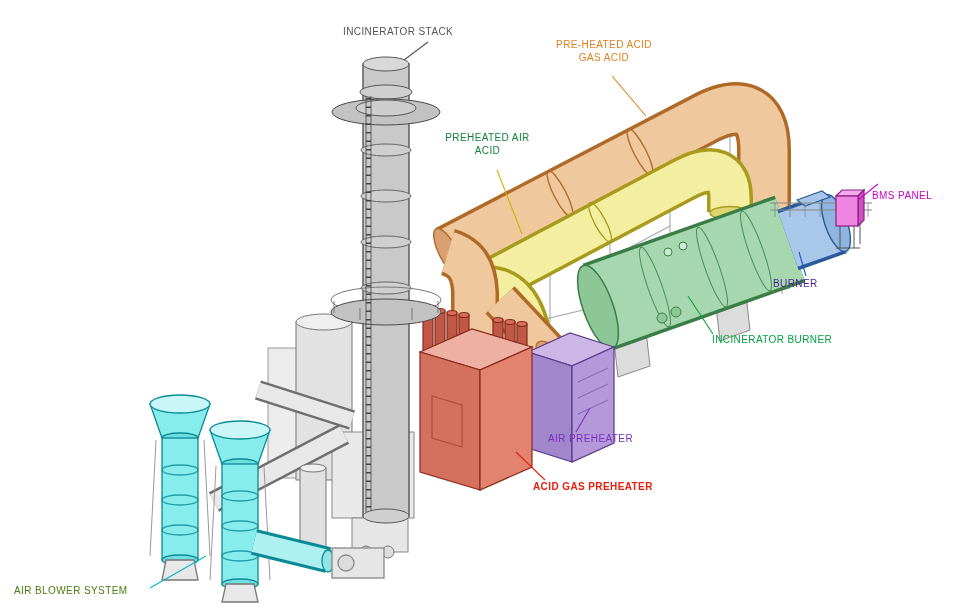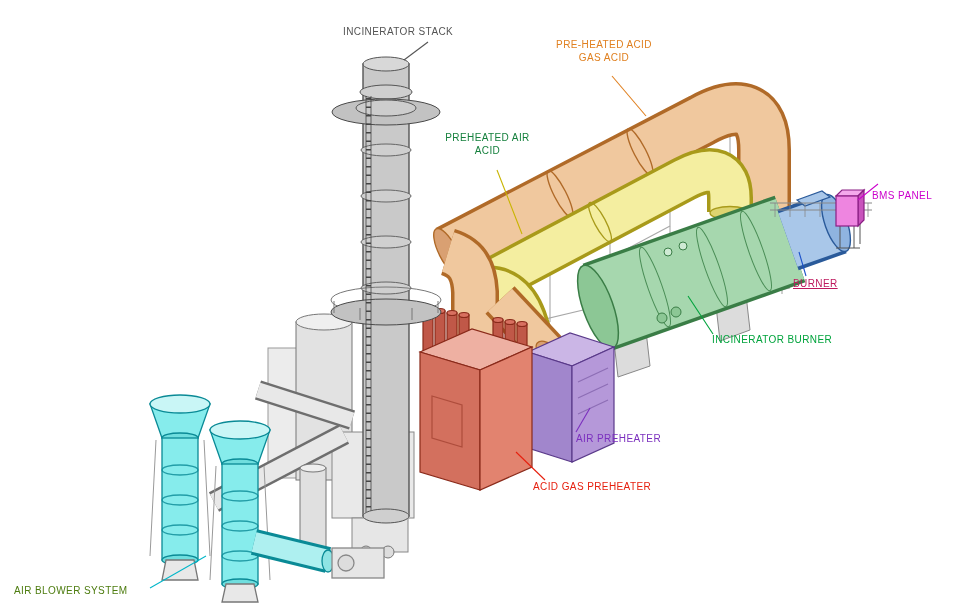--- a/index.html
+++ b/index.html
@@ -206,23 +206,23 @@
   <span>GAS ACID</span>
 </div>
 
 <div class="lbl center" style="left: 420px; top: 131px; width: 135px; color: #15803d;">
   <span>PREHEATED AIR</span>
   <span>ACID</span>
 </div>
 
 <div class="lbl" style="left: 872px; top: 168px; color: rgb(204, 0, 204); margin-top: 21px;">BMS PANEL</div>
 
-<div class="lbl" style="left: 793px; top: 277px; color: #be185d; text-decoration: underline;">BURNER</div>
+<div class="lbl" style="left: 773px; top: 277px; color: #4c1d95;">BURNER</div>
 
 <div class="lbl" style="left: 712px; top: 333px; color: rgb(0, 163, 60);">INCINERATOR BURNER</div>
 
-<div class="lbl" style="left: 576px; top: 432px; color: rgb(123, 47, 190);">AIR PREHEATER</div>
-
-<div class="lbl" style="left: 533px; top: 480px; color: rgb(230, 32, 15);">ACID GAS PREHEATER</div>
+<div class="lbl" style="left: 548px; top: 432px; color: rgb(123, 47, 190);">AIR PREHEATER</div>
+
+<div class="lbl" style="left: 533px; top: 480px; color: rgb(230, 32, 15); font-weight: bold;">ACID GAS PREHEATER</div>
 
 <div class="lbl" style="left: 14px; top: 584px; color: #4d7c0f;">AIR BLOWER SYSTEM</div>
 
 </div>
 
 </body></html>

